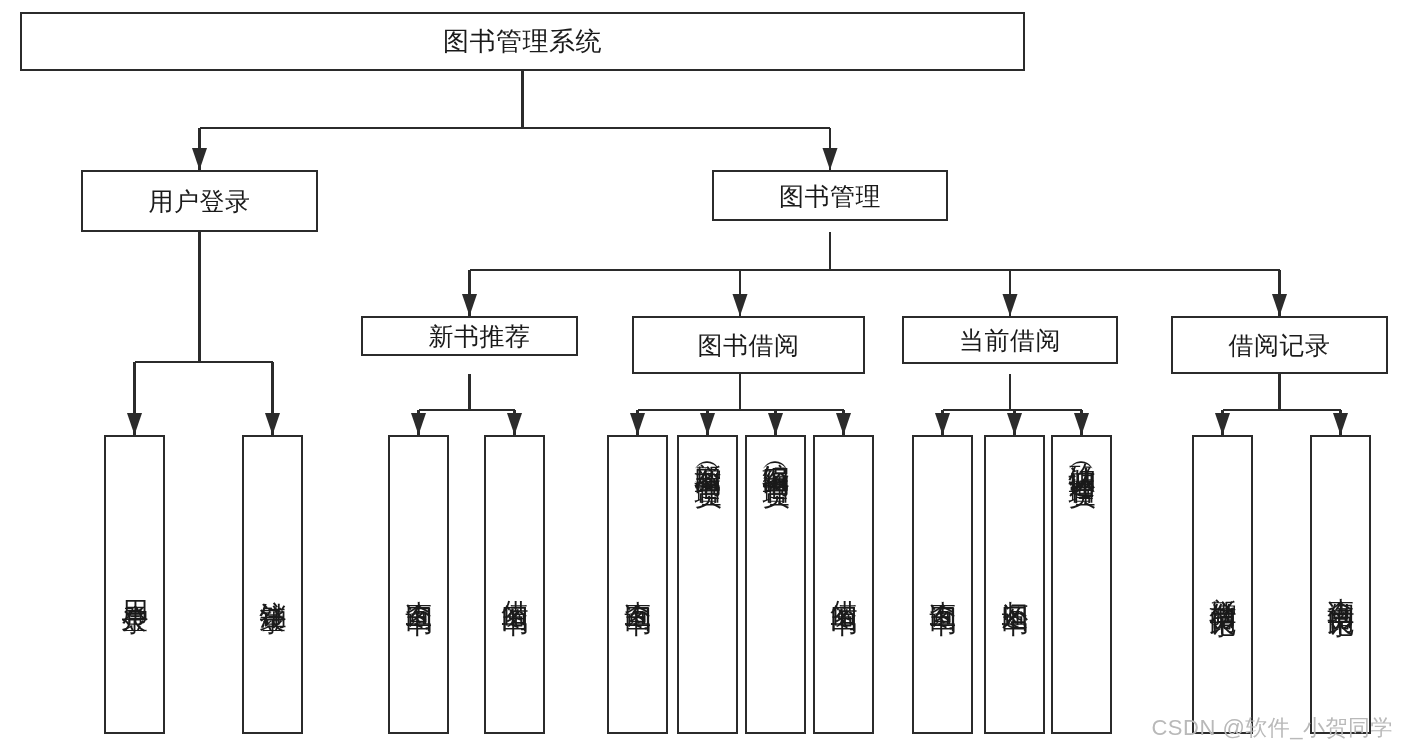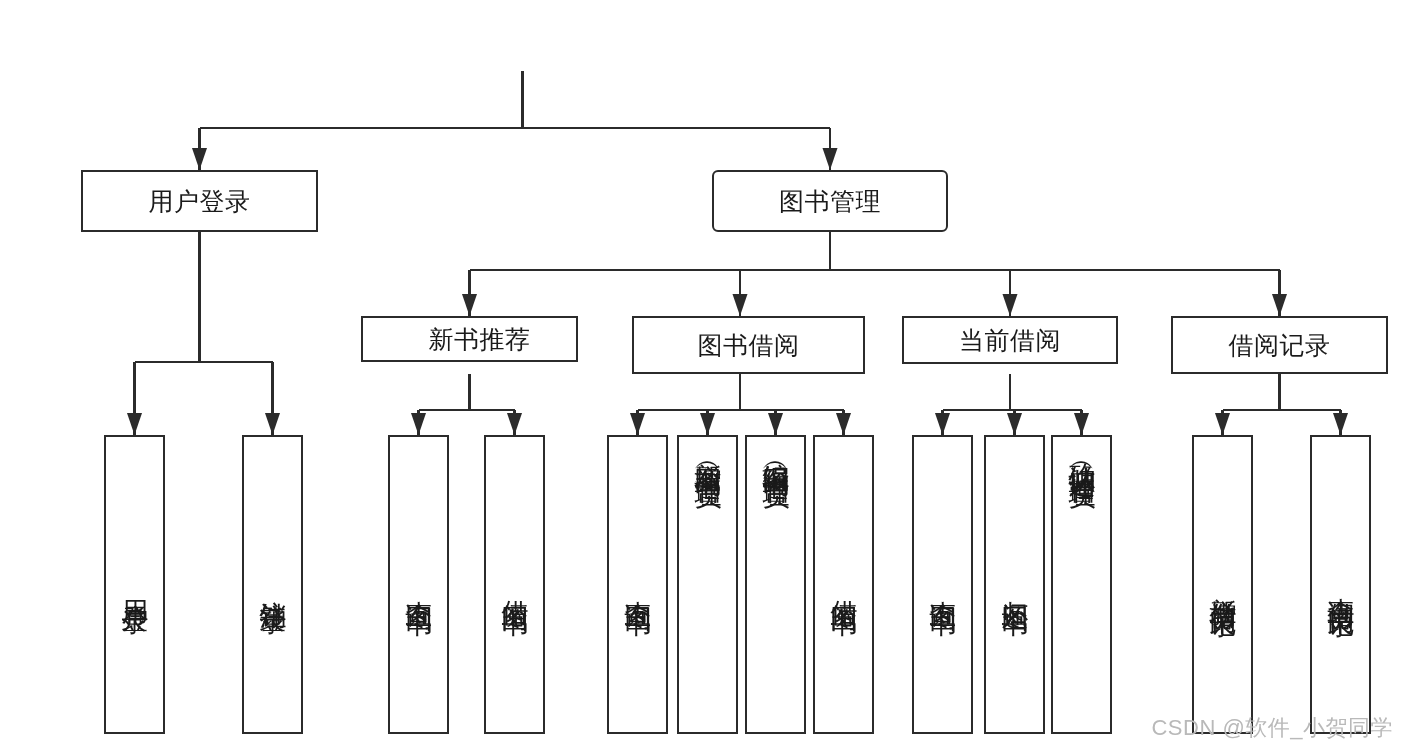--- a/index.html
+++ b/index.html
@@ -134,29 +134,32 @@
       <line x1="1081.5" y1="410" x2="1081.5" y2="435" stroke="#2b2b2b" stroke-width="2.6" shape-rendering="crispEdges"></line>
       <path d="M 1074 413 L 1081.5 435 L 1089 413 Z" fill="#2b2b2b"></path>
       <line x1="1279.5" y1="374" x2="1279.5" y2="410" stroke="#2b2b2b" stroke-width="2.6" shape-rendering="crispEdges"></line>
       <line x1="1222.5" y1="410" x2="1340.5" y2="410" stroke="#2b2b2b" stroke-width="2.6" shape-rendering="crispEdges"></line>
       <line x1="1222.5" y1="410" x2="1222.5" y2="435" stroke="#2b2b2b" stroke-width="2.6" shape-rendering="crispEdges"></line>
       <path d="M 1215 413 L 1222.5 435 L 1230 413 Z" fill="#2b2b2b"></path>
       <line x1="1340.5" y1="410" x2="1340.5" y2="435" stroke="#2b2b2b" stroke-width="2.6" shape-rendering="crispEdges"></line>
       <path d="M 1333 413 L 1340.5 435 L 1348 413 Z" fill="#2b2b2b"></path>
     </svg>
 
+  <div class="node node-h" id="node-root" style="left:20px; top:12px; width:1005px; height:59px;">
+    <span class="node-label">图书管理系统</span>
+  </div>
 
   <div class="node node-h" style="left:81px; top:170px; width:237px; height:62px;">
     <span class="node-label">用户登录</span>
   </div>
-  <div class="node node-h" style="left:712px; top:170px; width:236px; height:62px;border-radius:6px;">
+  <div class="node node-h" style="left:712px; top:170px; width:236px; height:51px;">
     <span class="node-label">图书管理</span>
   </div>
 
-  <div class="node node-h" style="left:361px; top:316px; width:217px; height:46px;padding-left:20px;">
+  <div class="node node-h" style="left:361px; top:316px; width:217px; height:40px;padding-left:20px;">
     <span class="node-label">新书推荐</span>
   </div>
   <div class="node node-h" style="left:632px; top:316px; width:233px; height:58px;">
     <span class="node-label">图书借阅</span>
   </div>
   <div class="node node-h" style="left:902px; top:316px; width:216px; height:48px;">
     <span class="node-label">当前借阅</span>
   </div>
   <div class="node node-h" style="left:1171px; top:316px; width:217px; height:58px;">
     <span class="node-label">借阅记录</span>

